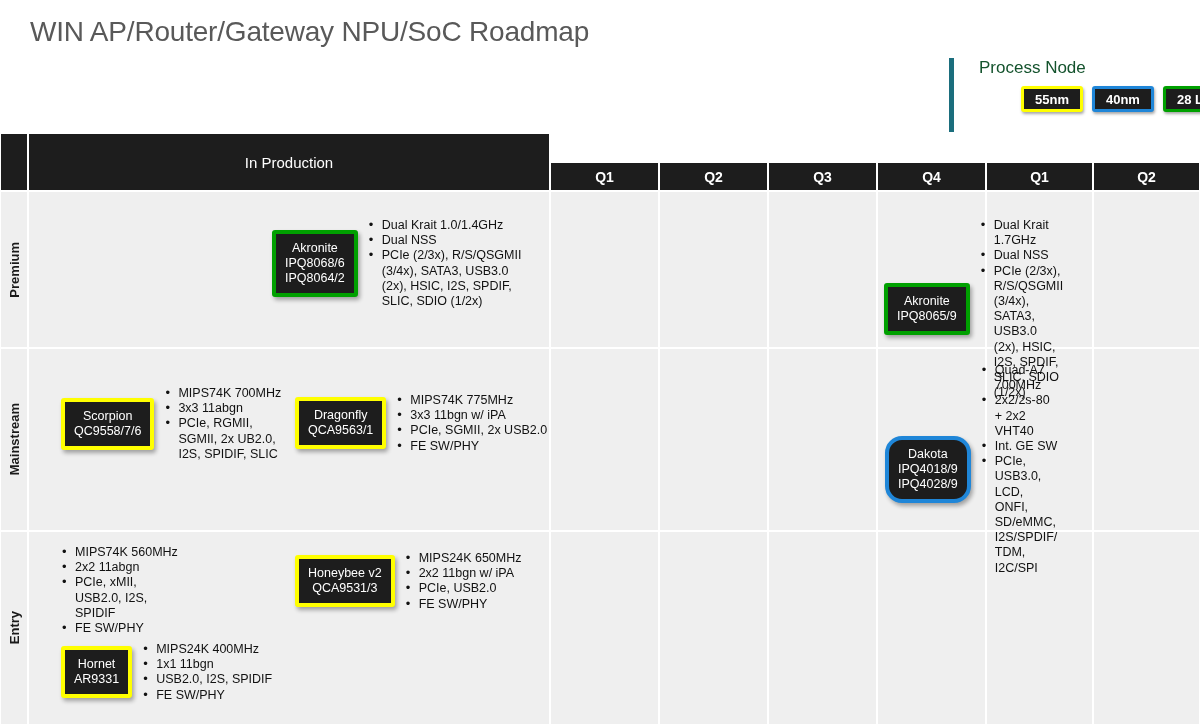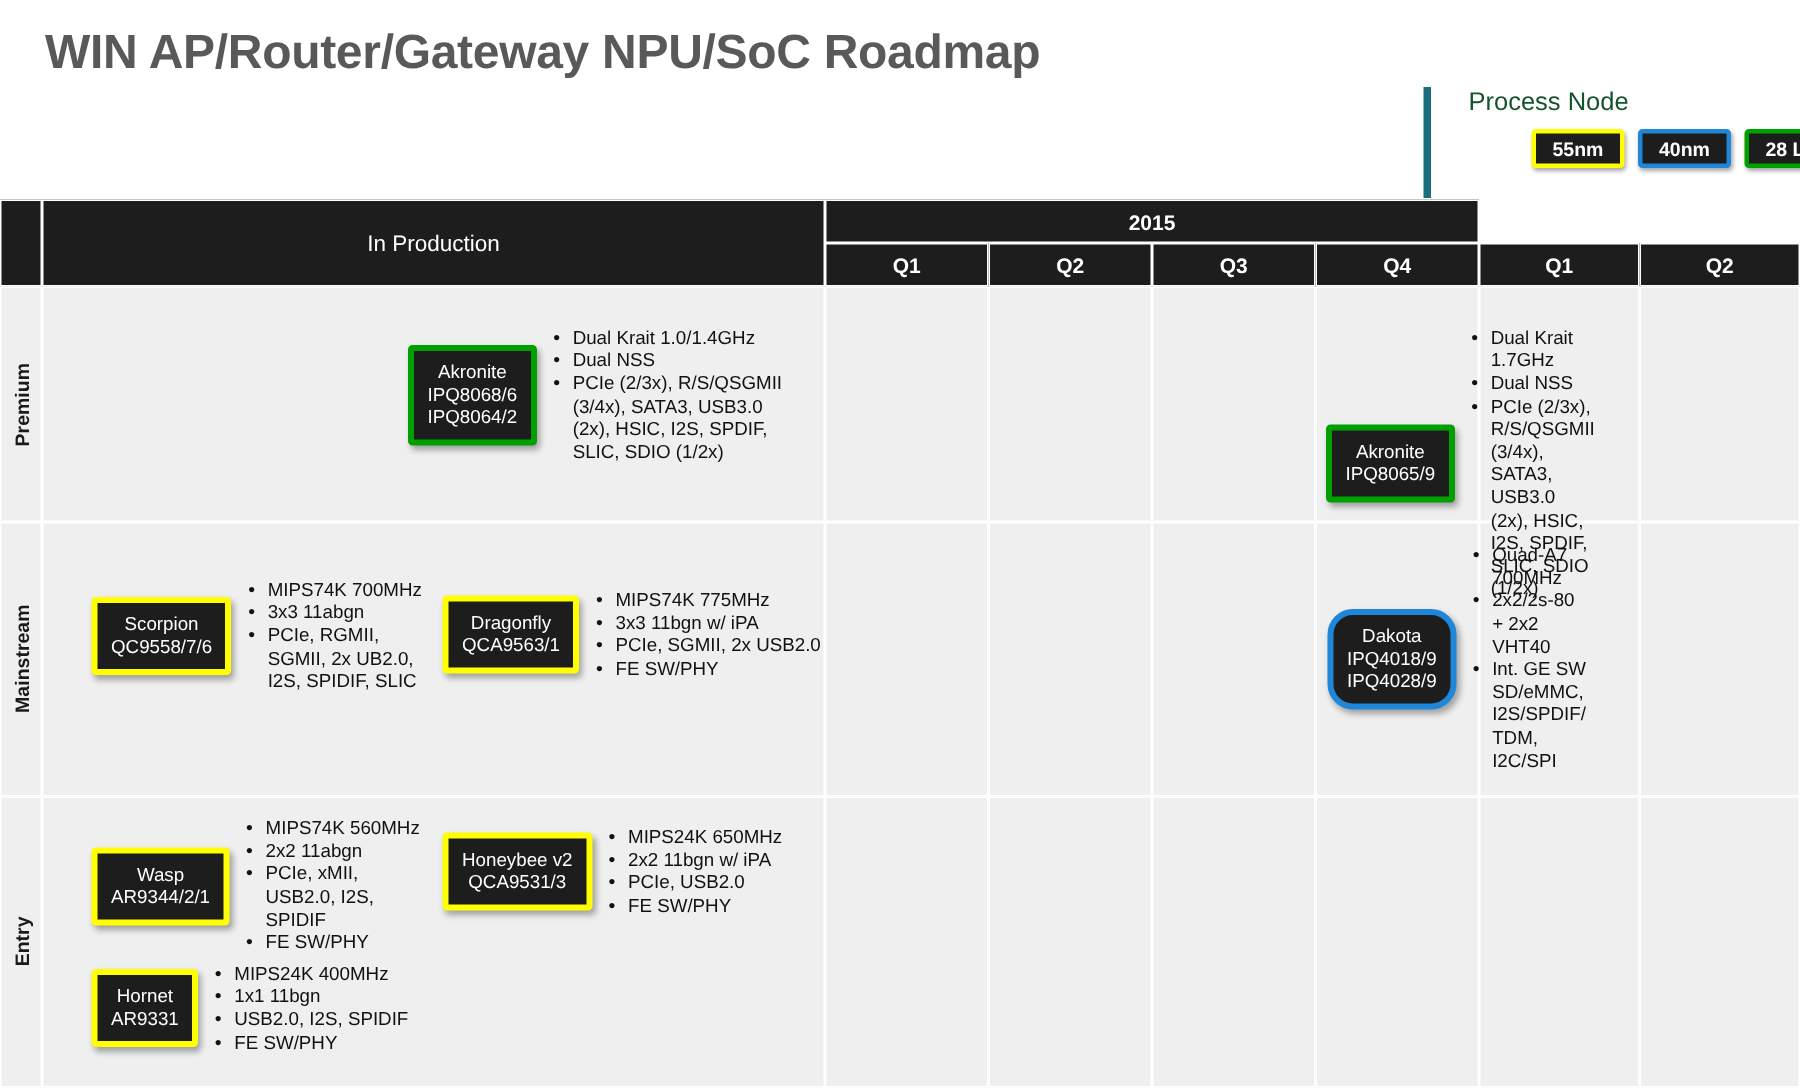--- a/index.html
+++ b/index.html
@@ -9,22 +9,22 @@
     background: #ffffff;
     font-family: "Liberation Sans", sans-serif;
     overflow: hidden;
   }
 
   
   .page-title {
     position: absolute;
     left: 30px;
     top: 16px;
-    font-size: 32px;
-    font-weight: 700;
+    font-size: 28px;
+    font-weight: 400;
     color: #595959;
     letter-spacing: -0.2px;
     white-space: nowrap;
   }
 
   
   .legend {
     position: absolute;
     left: 949px;
     top: 58px;
@@ -196,21 +196,20 @@
       <div class="chip chip-40">40nm</div>
       <div class="chip chip-28">28 LP</div>
     </div>
   </div>
 </div>
 
 <div class="roadmap">
 
   <div class="hdr hdr-corner" style="grid-column:1/2; grid-row:1/3;"></div>
   <div class="hdr hdr-inproduction">In Production</div>
-  <div class="hdr hdr-year" style="grid-column:3/7; grid-row:1/2;">2015</div>
 
   <div class="hdr hdr-q" style="grid-column:3/4; grid-row:2/3;">Q1</div>
   <div class="hdr hdr-q" style="grid-column:4/5; grid-row:2/3;">Q2</div>
   <div class="hdr hdr-q" style="grid-column:5/6; grid-row:2/3;">Q3</div>
   <div class="hdr hdr-q" style="grid-column:6/7; grid-row:2/3;">Q4</div>
   <div class="hdr hdr-q" style="grid-column:7/8; grid-row:2/3;">Q1</div>
   <div class="hdr hdr-q" style="grid-column:8/9; grid-row:2/3;">Q2</div>
 
   <div class="rowlabel" style="grid-column:1/2; grid-row:3/4;">
     <span>Premium</span>
@@ -291,37 +290,34 @@
     <div class="product-group abs" style="left:7px; top:14px; z-index:5;">
       <div class="prod-box b-blue">
         <div>Dakota</div>
         <div>IPQ4018/9</div>
         <div>IPQ4028/9</div>
       </div>
       <ul class="specs">
         <li>Quad-A7 700MHz</li>
         <li>2x2/2s-80 + 2x2 VHT40</li>
         <li>Int. GE SW</li>
+        <li>PCIe, USB3.0, LCD, ONFI,</li>
         <li class="cont">SD/eMMC, I2S/SPDIF/</li>
         <li class="cont">TDM, I2C/SPI</li>
       </ul>
     </div>
   </div>
   <div class="cell" style="grid-column:7/8; grid-row:4/5;"></div>
   <div class="cell" style="grid-column:8/9; grid-row:4/5;"></div>
 
   <div class="rowlabel" style="grid-column:1/2; grid-row:5/6;">
     <span>Entry</span>
   </div>
   <div class="cell cell-main" style="grid-column:2/3; grid-row:5/6;">
     <div class="product-group abs" style="left:32px; top:13px;">
-      <div class="prod-box b-yellow">
-        <div>Wasp</div>
-        <div>AR9344/2/1</div>
-      </div>
       <ul class="specs">
         <li>MIPS74K 560MHz</li>
         <li>2x2 11abgn</li>
         <li>PCIe, xMII,</li>
         <li class="cont">USB2.0, I2S,</li>
         <li class="cont">SPIDIF</li>
         <li>FE SW/PHY</li>
       </ul>
     </div>
     <div class="product-group abs" style="left:266px; top:19px;">

